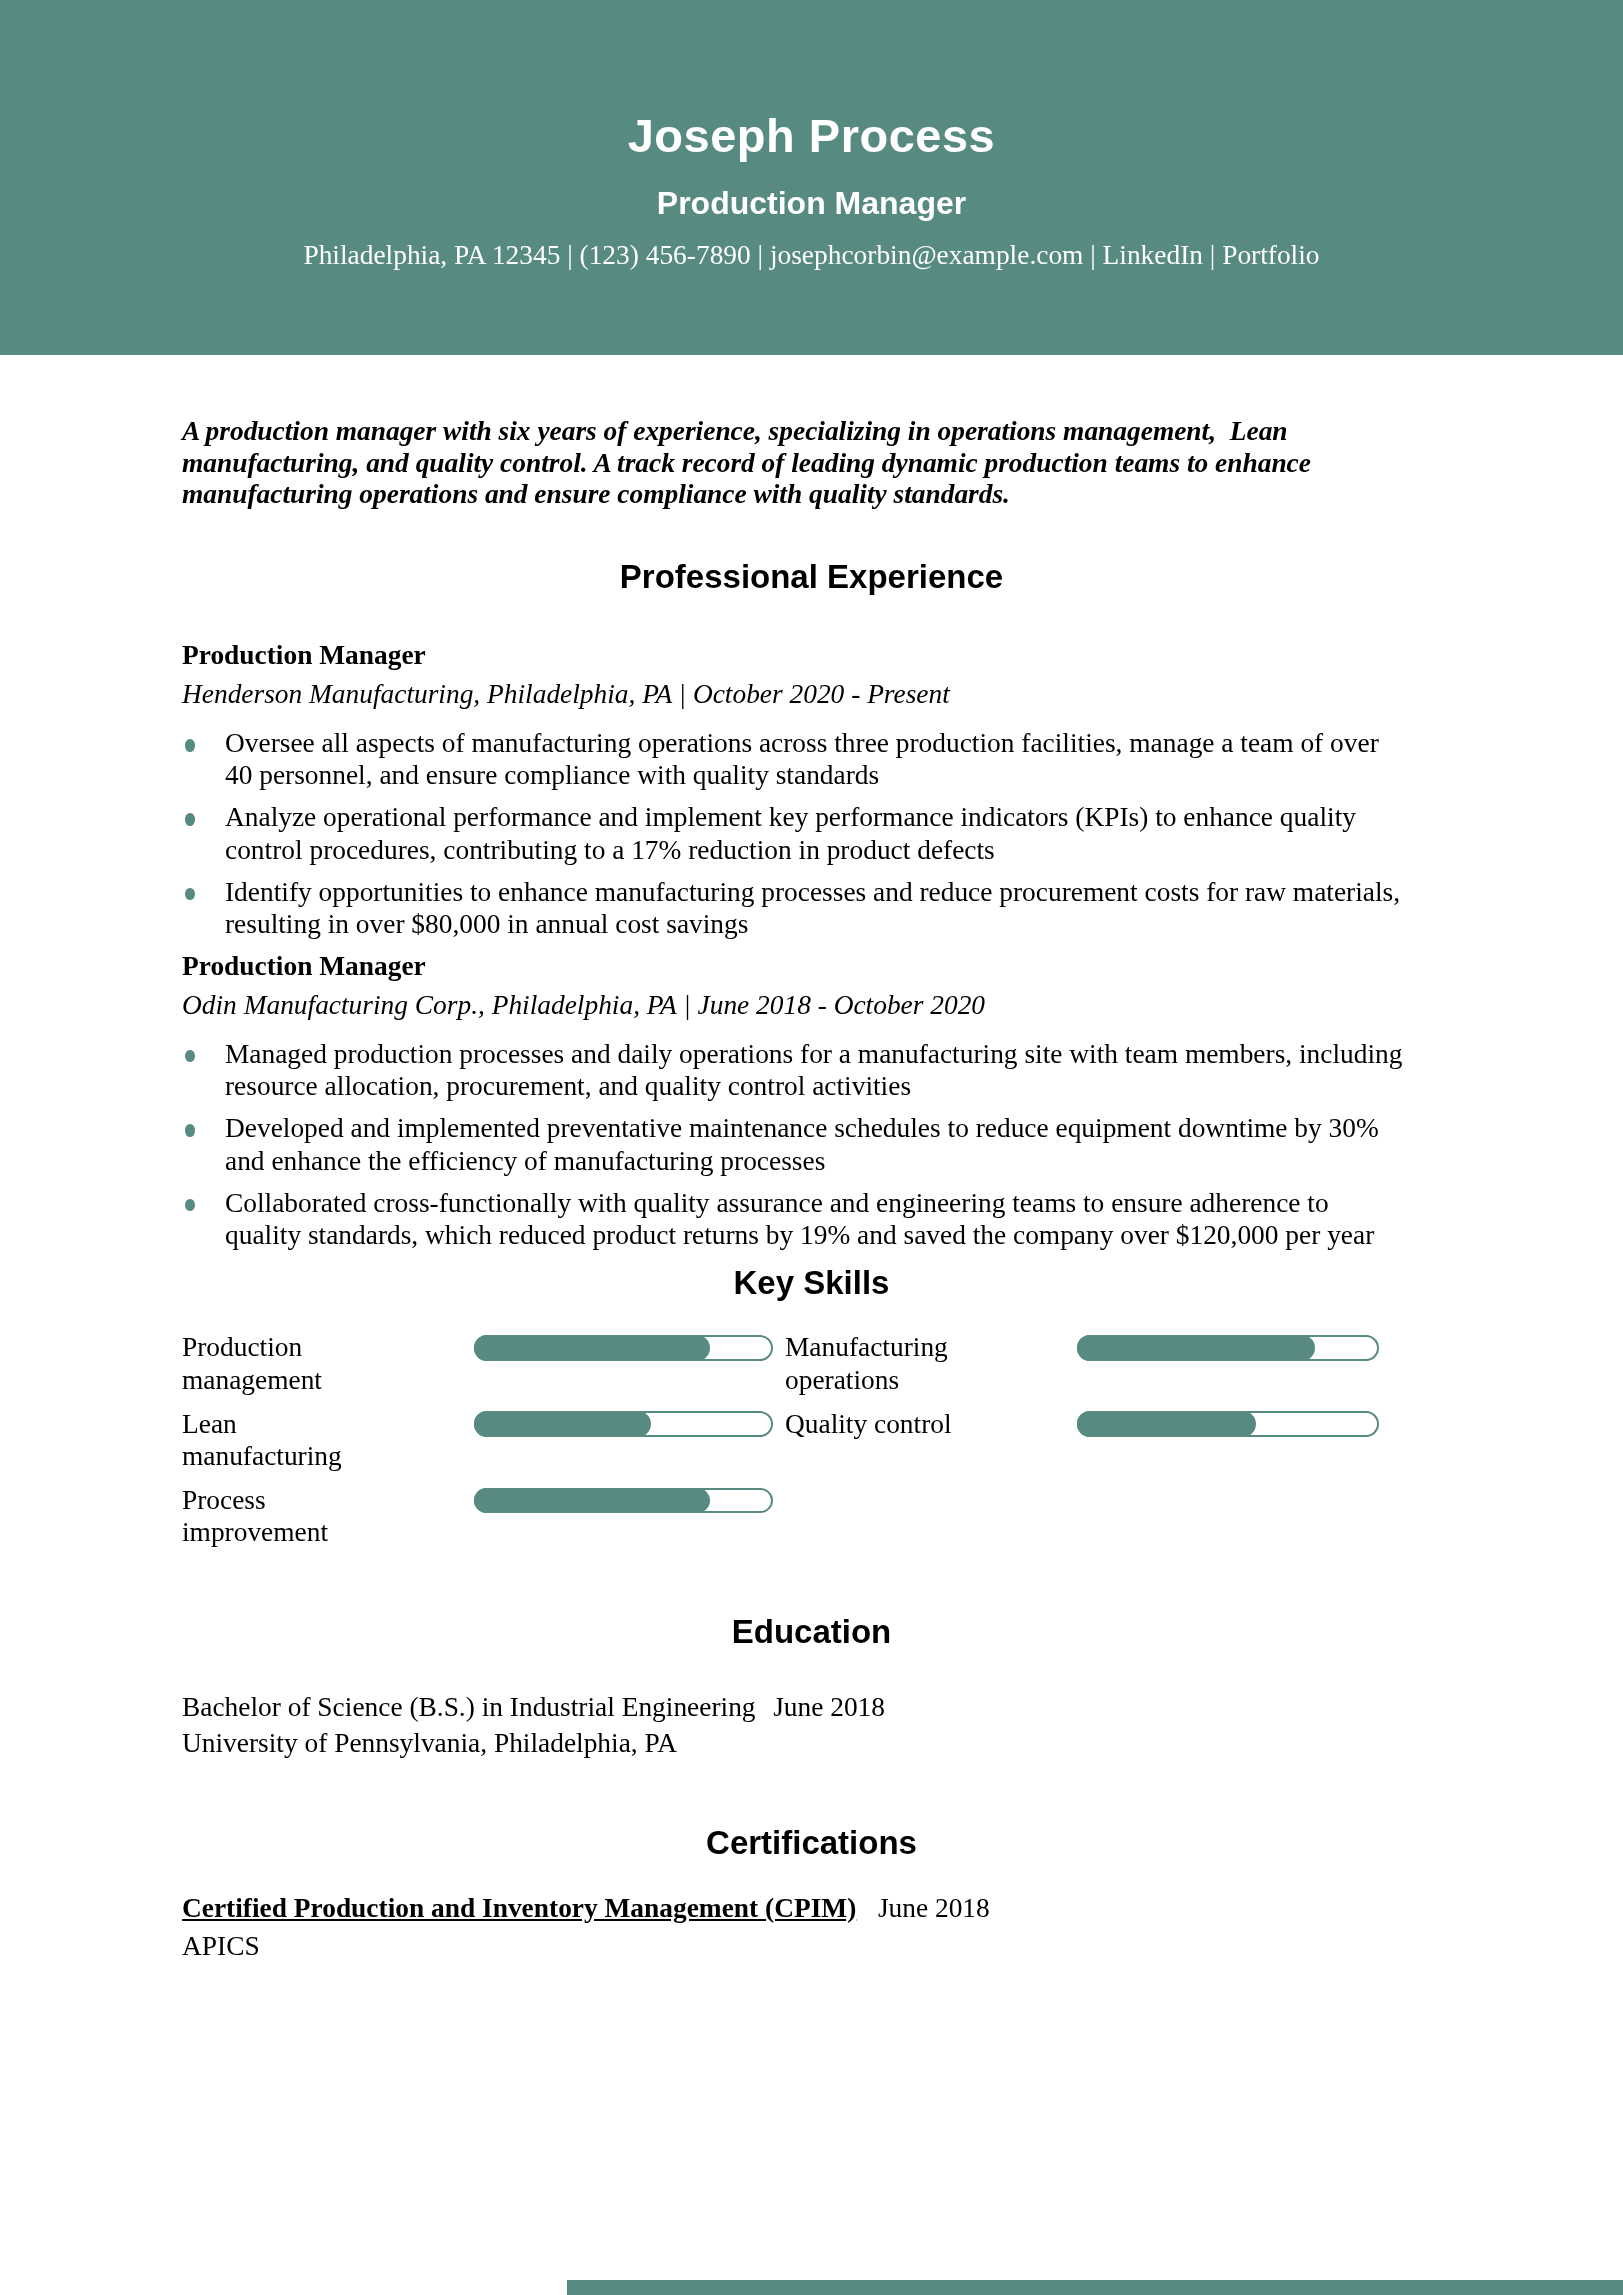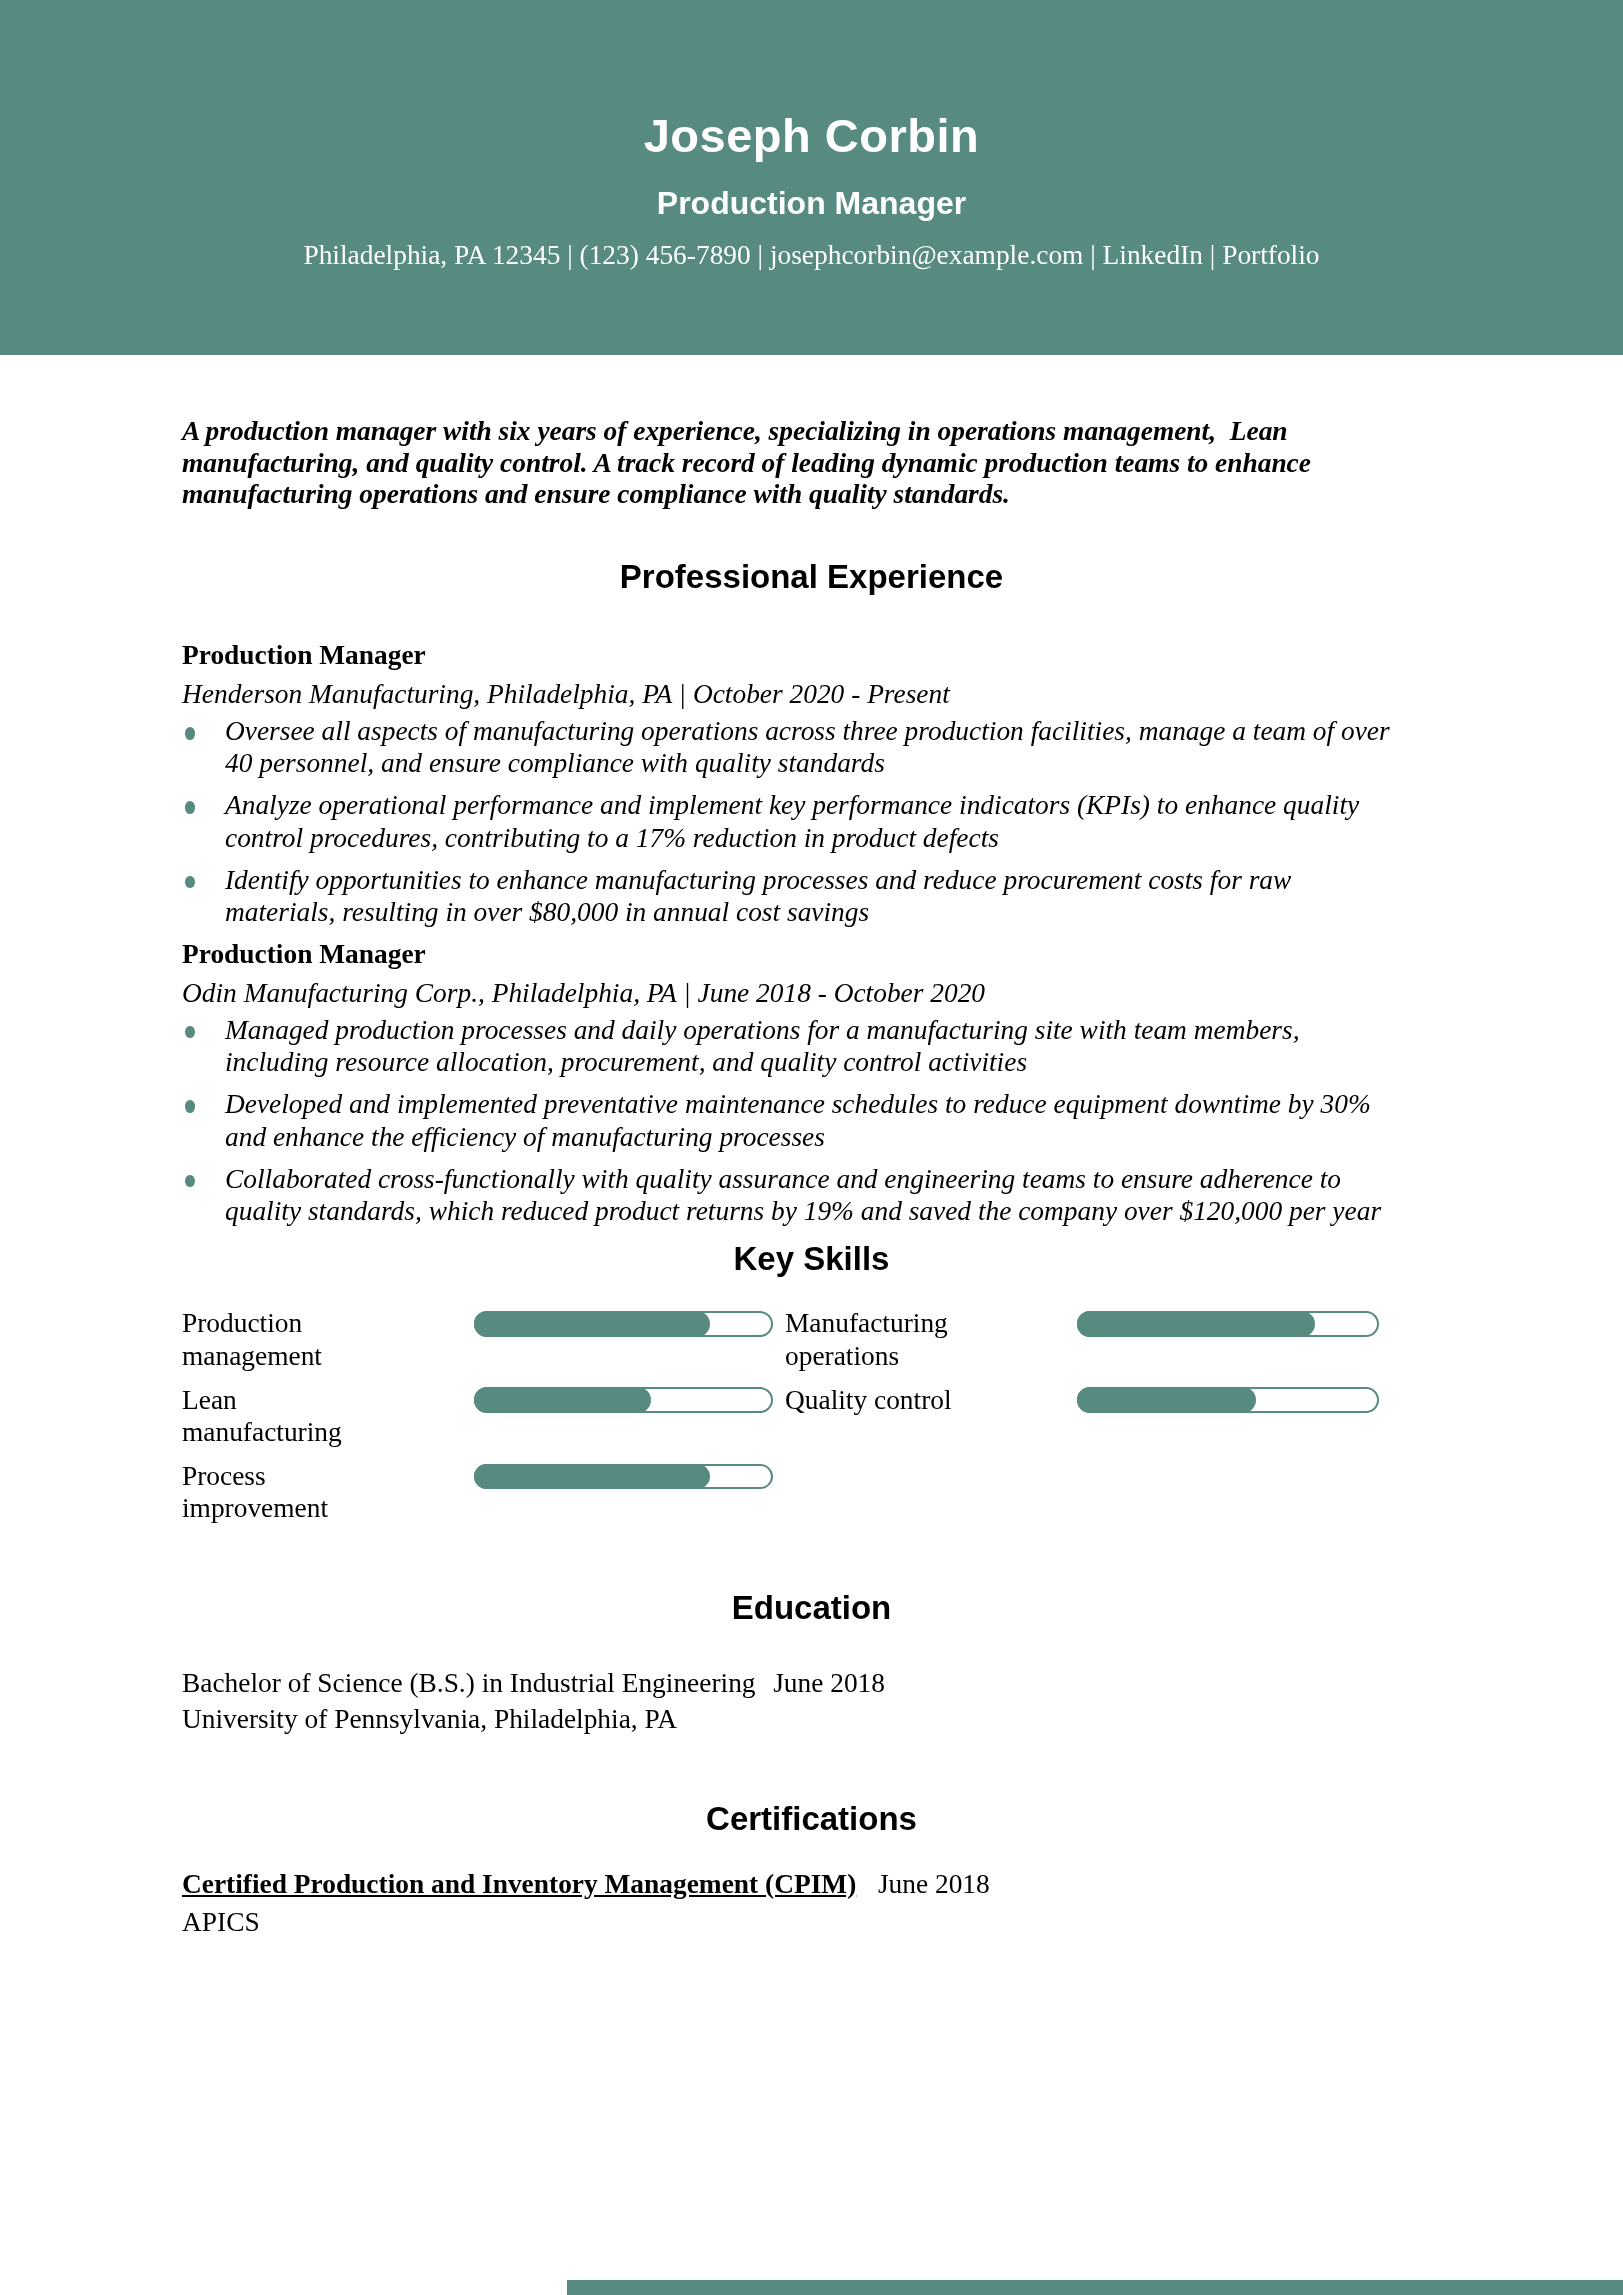--- a/index.html
+++ b/index.html
@@ -20,21 +20,21 @@
   .section-heading { font-family:"Liberation Sans", sans-serif; font-weight:700; font-size:33px; line-height:1.18; text-align:center; color:#000; }
   .heading-pe { margin-top:47px; }
   .heading-skills { margin-top:12px; }
   .heading-edu { margin-top:65px; }
   .heading-cert { margin-top:63px; }
 
   .job { margin-top:43px; }
   .job + .job { margin-top:9.8px; }
   .job-role { font-size:27.4px; font-weight:700; line-height:1.18; }
   .job-meta { font-size:27.4px; font-style:italic; line-height:1.18; margin-top:5.9px; }
-  .job-bullets { list-style:none; margin-top:5px;font-style:italic; }
+  .job-bullets { list-style:none; margin-top:17px; }
   .job-bullets li { position:relative; padding-left:43px; margin-bottom:9.8px; font-size:27.4px; line-height:1.18; max-width:1225px; }
   .dot { position:absolute; left:2.9px; top:11.8px; width:9.8px; height:12.7px; border-radius:50%; background:#578A80; }
 
   .skills-grid { margin-top:29px; display:grid; grid-template-columns:591px 594px; column-gap:74px; row-gap:9.8px;gap:12px; }
   .skill { display:grid; grid-template-columns:292px 1fr; align-items:start; }
   .skill-name { font-size:27.4px; line-height:1.17; max-width:211px; }
   .skill-bar { position:relative; height:25.5px; background:#ffffff; border:2px solid #578A80; border-radius:14.7px; margin-top:3.9px; }
   .skill-fill { position:absolute; top:-2px; left:-2px; bottom:-2px; background:#578A80; border-radius:14.7px; }
 
   .edu-block { margin-top:37px; font-size:27.4px; line-height:1.32; }
@@ -45,21 +45,21 @@
   .cert-date { margin-left:21.6px; }
 
   .footer-bar { position:absolute; bottom:0; left:567px; right:0; height:15.7px; background:#578A80; }
 </style>
 </head>
 <body>
 
 <div class="page">
 
   <div class="header">
-    <div class="name">Joseph Corbin</div>
+    <div class="name">Joseph Process</div>
     <div class="headline">Production Manager</div>
     <div class="contact">Philadelphia, PA 12345 | (123) 456-7890 | josephcorbin@example.com | LinkedIn | Portfolio</div>
   </div>
 
   <div class="content">
 
     <p class="summary">A production manager with six years of experience, specializing in operations management,  Lean manufacturing, and quality control. A track record of leading dynamic production teams to enhance manufacturing operations and ensure compliance with quality standards.</p>
 
     <h2 class="section-heading heading-pe">Professional Experience</h2>
 

